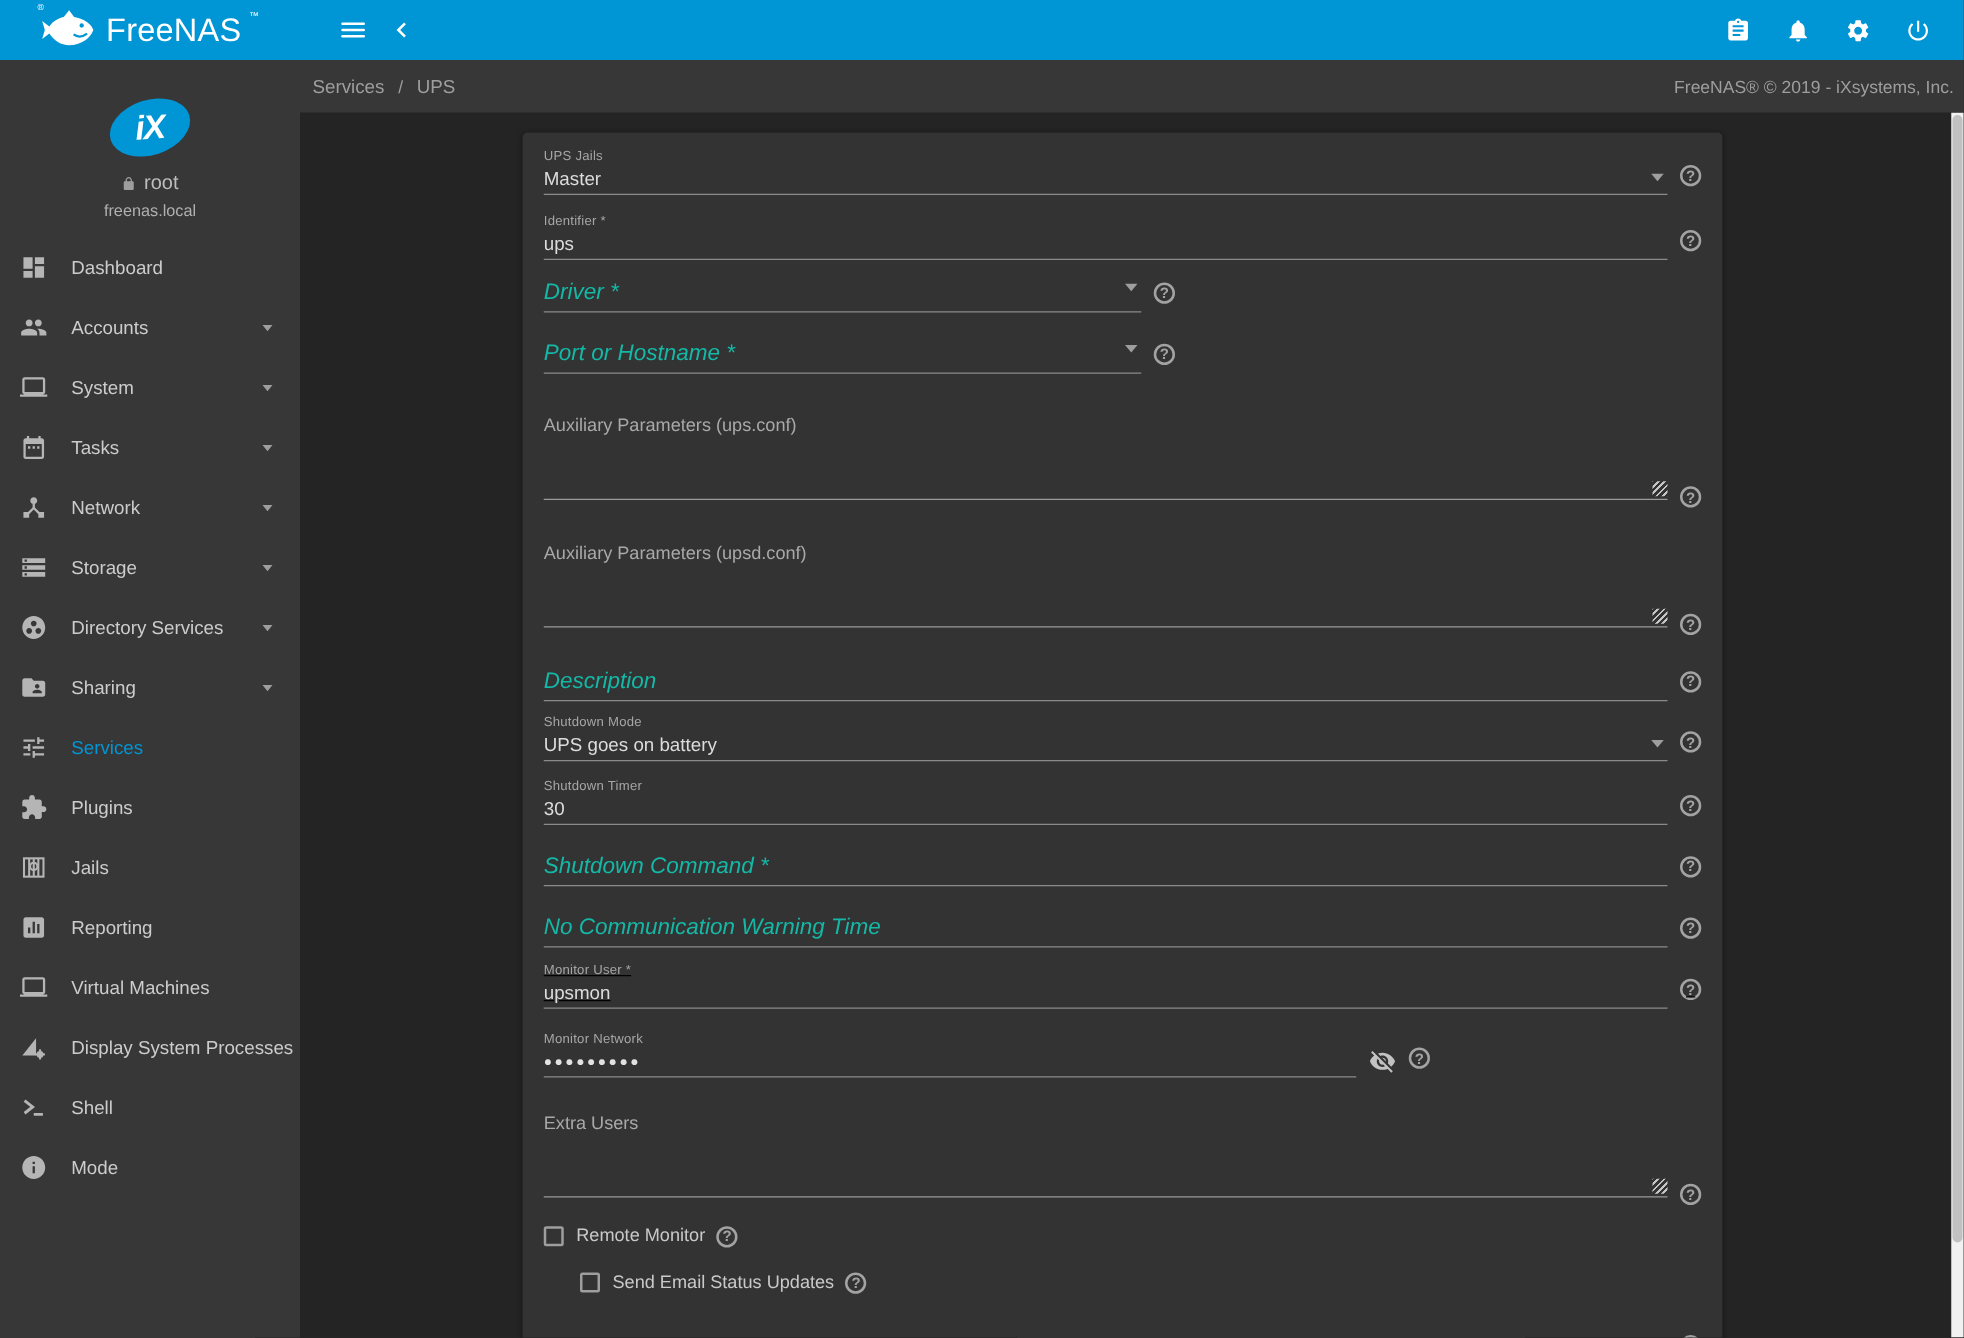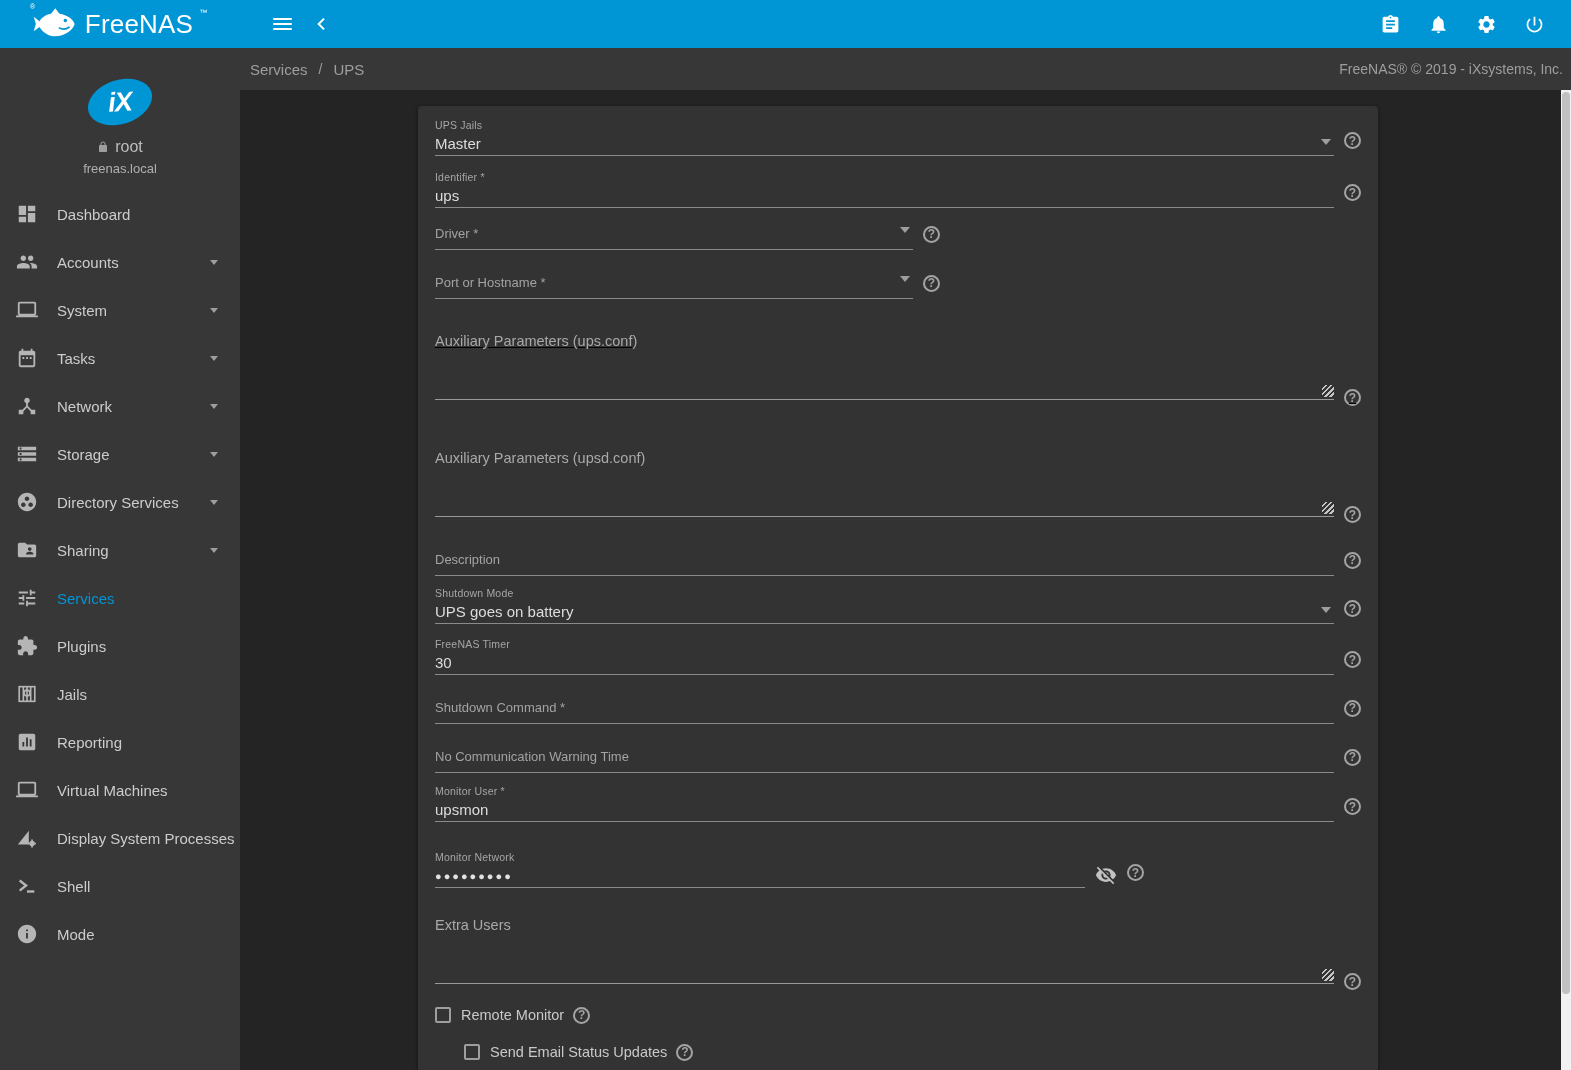--- a/index.html
+++ b/index.html
@@ -67,21 +67,21 @@
   .dd-arrow { position:absolute; right:3px; top:7px; width:0; height:0;
               border-left:5px solid transparent; border-right:5px solid transparent;
               border-top:6px solid #9e9e9e; }
   .help { flex:none; width:17px; height:17px; border:2px solid #a3a3a3; border-radius:50%;
           color:#a3a3a3; font-size:12px; font-weight:bold; display:flex; align-items:center;
           justify-content:center; margin-left:10px; cursor:pointer; }
   .inline-row { display:flex; align-items:center; height:32px; }
   .inline-wrap { height:32px; border-bottom:1px solid #8a8a8a; display:flex; align-items:center; position:relative; }
   .inline-wrap.full { flex:1; }
   .inline-wrap.narrow { width:478px; }
-  .inline-label { font-size:13px; color:#a3a3a3; }
+  .inline-label { font-size:18px; color:#14b8a6;font-style:italic; }
   .inline-wrap .dd-arrow { top:9px; }
 
   .ta-label { font-size:14.5px; color:#a9a9a9; line-height:17px; }
   .ta-row { display:flex; align-items:flex-end; }
   .ta-box { flex:1; height:50px; border-bottom:1px solid #9a9a9a; position:relative; cursor:text; }
   .resize-handle { position:absolute; right:0; bottom:2px; width:12px; height:12px;
       background:repeating-linear-gradient(-45deg, transparent 0 2px, #c5c5c5 2px 3.6px); }
   .ta-row .help { margin-bottom:-6px; }
 
   .chk-row { display:flex; align-items:center; height:22px; }
@@ -92,28 +92,28 @@
   .pw-wrap { width:650px; flex:none; }
   .pw-dots { font-size:11px; letter-spacing:2px; color:#e2e2e2; }
   .eye-btn { background:none; border:none; margin-left:10px; cursor:pointer; display:flex; }
   .eye-btn svg { width:22px; height:22px; fill:#c2c2c2; }
 
   
   .b-upsmode   { margin-bottom:15px; }
   .b-ident     { margin-bottom:10px; }
   .b-driver    { margin-bottom:17px; }
   .b-port      { margin-bottom:34px; }
-  .b-auxups    { margin-bottom:50px;text-decoration:underline; }
+  .b-auxups    { margin-bottom:35px; }
   .b-auxupsd   { margin-bottom:27px; }
   .b-desc      { margin-bottom:11px; }
   .b-shmode    { margin-bottom:14px; }
   .b-shtimer   { margin-bottom:17px; }
   .b-shcmd     { margin-bottom:17px; }
   .b-nocomm    { margin-bottom:12px; }
-  .b-monuser   { margin-bottom:29px; }
+  .b-monuser   { margin-bottom:18px;text-decoration:underline; }
   .b-monpw     { margin-bottom:29px; }
   .b-extra     { margin-bottom:20px; }
   .b-remote    { margin-bottom:15px; }
   .b-sendmail  { margin-bottom:28px;padding-left:29px; }
   .b-email .inline-row { align-items:flex-start; }
   .b-email .inline-wrap { align-items:flex-start; padding-top:3px; }
   .b-email .help { margin-top:3px; }
 </style>
 </head>
 <body>
@@ -414,21 +414,21 @@
       <div class="ctl-row">
         <div class="uline-wrap">
           <span class="val">UPS goes on battery</span>
           <span class="dd-arrow"></span>
         </div>
         <span class="help">?</span>
       </div>
     </div>
 
     <div class="b-shtimer">
-      <div class="float-label">FreeNAS Timer</div>
+      <div class="float-label">Shutdown Timer</div>
       <div class="ctl-row">
         <div class="uline-wrap">
           <span class="val">30</span>
         </div>
         <span class="help">?</span>
       </div>
     </div>
 
     <div class="b-shcmd">
       <div class="inline-row">

